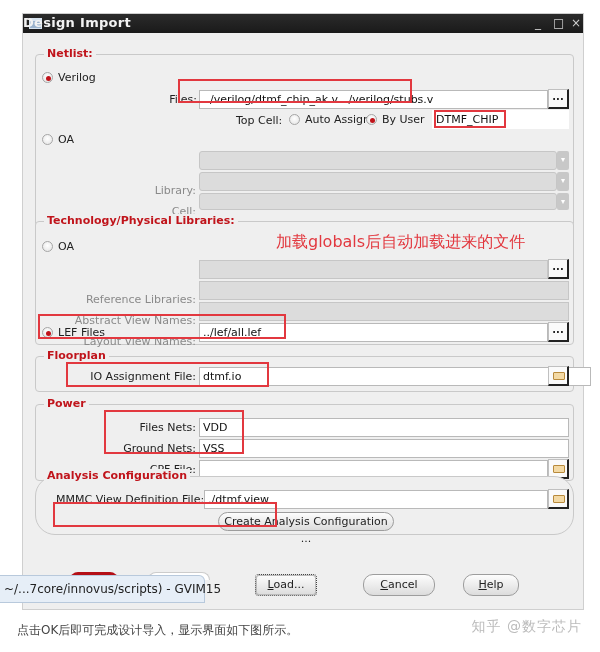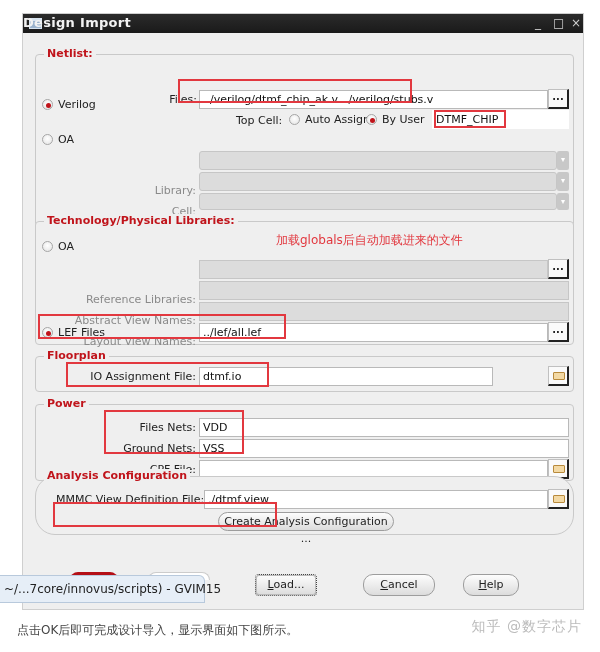--- a/index.html
+++ b/index.html
@@ -22,21 +22,21 @@
   .combo-btn { position: absolute; width: 12px; height: 19px; background: #c8c8c8; border-radius: 2px; color: #fff; text-align: center; font-size: 8px; line-height: 18px; }
   .dots-btn { position: absolute; width: 21px; height: 20px; background: #fafafa; border: 1px solid #c0c0c0; border-right: 2px solid #222; border-bottom: 2px solid #222; font-size: 10px; text-align: center; line-height: 13px; font-weight: bold; cursor: pointer; }
   .folder-btn { position: absolute; width: 21px; height: 20px; background: #fafafa; border: 1px solid #c0c0c0; border-right: 2px solid #222; border-bottom: 2px solid #222; cursor: pointer; }
   .folder-btn .folder { position: absolute; left: 4px; top: 5px; width: 12px; height: 8px; background: #f3d9a4; border: 1px solid #b88a3c; border-radius: 1px; }
 
   .radio { position: absolute; display: flex; align-items: center; gap: 5px; font-size: 11px; cursor: pointer; }
   .radio .dot { width: 11px; height: 11px; border-radius: 50%; border: 1px solid #a6a6a6; background: radial-gradient(circle at 50% 40%, #fff 0%, #e2e2e2 100%); position: relative; }
   .radio .dot.on::after { content: ""; position: absolute; left: 2.5px; top: 2.5px; width: 5px; height: 5px; border-radius: 50%; background: #c0141b; }
 
   .hl { position: absolute; border: 2px solid #e2383f; pointer-events: none; }
-  .annot { position: absolute; color: #e2383f; font-size: 12px; }
+  .annot { position: absolute; color: #e2383f; font-size: 16px; }
 
   .btn { position: absolute; height: 22px; border: 1px solid #9d9d9d; border-radius: 10px; background: linear-gradient(#fdfdfd, #dcdcdc); font-size: 11px; text-align: center; line-height: 20px; cursor: pointer; color: #222; }
   .btn.focus { border-radius: 4px; border: 1px dotted #444; box-shadow: inset 0 0 0 1px #bbb; }
   .btn u { text-decoration: underline; }
 
   .taskbar-tab { position: absolute; left: 0; top: 575px; width: 205px; height: 28px; background: #e6eef7; border: 1px solid #b8c9dc; border-left: none; border-radius: 0 6px 0 0; font-size: 12px; padding: 6px 4px; color: #222; white-space: nowrap; }
   .red-pill { position: absolute; left: 70px; top: 572px; width: 48px; height: 8px; background: #b40f16; border-radius: 8px 8px 0 0; }
   .white-pill { position: absolute; left: 148px; top: 572px; width: 62px; height: 8px; background: #fff; border: 1px solid #ccc; border-bottom: none; border-radius: 8px 8px 0 0; }
 
   .caption { position: absolute; left: 17px; top: 622px; font-size: 12px; color: #444; }
@@ -51,21 +51,21 @@
     <div class="app-icon"></div>
     <div class="title">Design Import</div>
     <span class="ctrl" style="left:512px;">_</span>
     <span class="ctrl" style="left:530px;">□</span>
     <span class="ctrl" style="left:548px;">×</span>
   </div>
 
   <div class="group" style="top:40px; height:180px;">
     <span class="group-label">Netlist:</span>
 
-    <div class="radio" style="left:6px; top:16px;margin-top:27px;">
+    <div class="radio" style="left:6px; top:16px;">
       <span class="dot on"></span>
       <span>Verilog</span>
     </div>
 
     <span class="lbl" style="left:120px; width:41px; top:38px;">Files:</span>
     <div class="field" style="left:163px; top:35px; width:349px;">../verilog/dtmf_chip_ak.v ../verilog/stubs.v</div>
     <div class="dots-btn" style="left:512px; top:34px;">...</div>
 
     <span class="lbl" style="left:200px; top:59px;">Top Cell:</span>
     <div class="radio" style="left:253px; top:58px;">
@@ -119,21 +119,21 @@
       <span class="dot on"></span>
       <span>LEF Files</span>
     </div>
     <div class="field" style="left:163px; top:101px; width:349px;">../lef/all.lef</div>
     <div class="dots-btn" style="left:512px; top:100px;">...</div>
   </div>
 
   <div class="group" style="top:342px; height:36px;">
     <span class="group-label">Floorplan</span>
     <span class="lbl" style="left:20px; width:140px; top:13px;">IO Assignment File:</span>
-    <div class="field" style="left:163px; top:10px; width:294px;">dtmf.io</div>
+    <div class="field" style="left:163px; top:10px; width:392px;">dtmf.io</div>
     <div class="folder-btn" style="left:512px; top:9px;">
       <span class="folder"></span>
     </div>
   </div>
 
   <div class="group" style="top:390px; height:77px;">
     <span class="group-label">Power</span>
     <span class="lbl" style="left:20px; width:140px; top:16px;">Files Nets:</span>
     <div class="field" style="left:163px; top:13px; width:370px;">VDD</div>
     <span class="lbl" style="left:20px; width:140px; top:37px;">Ground Nets:</span>

